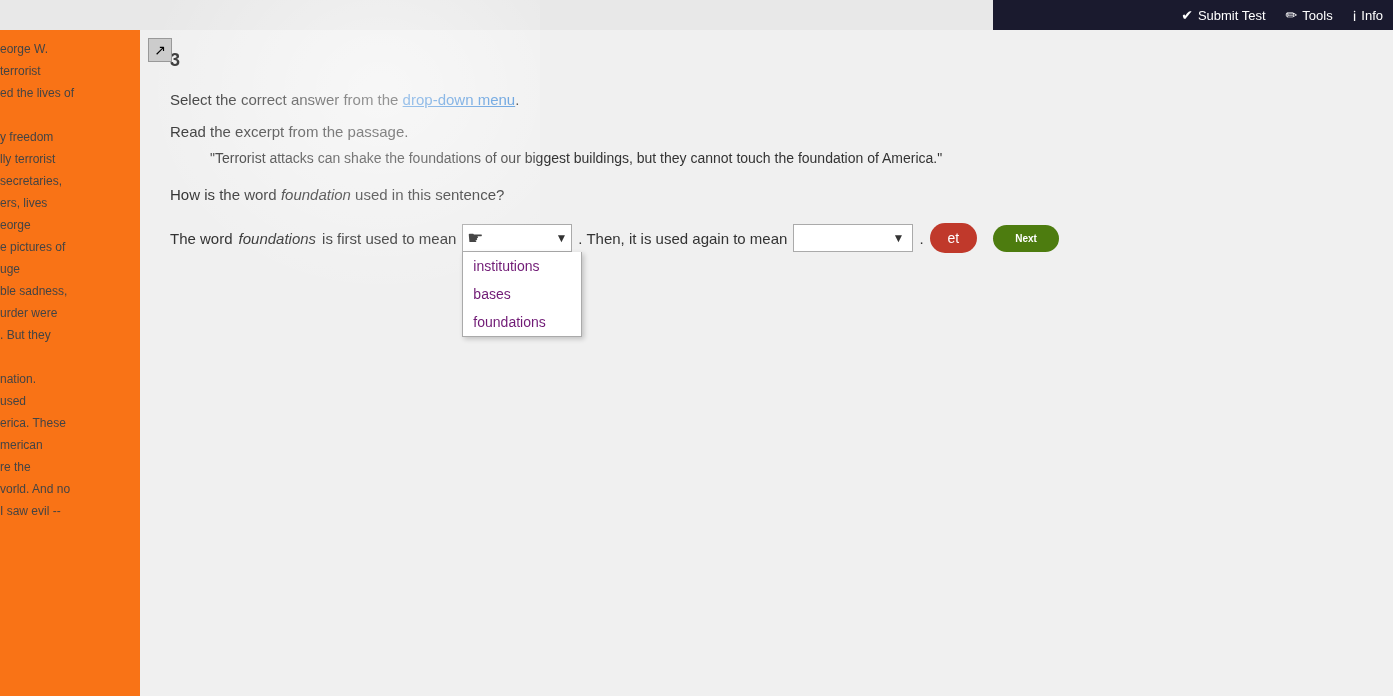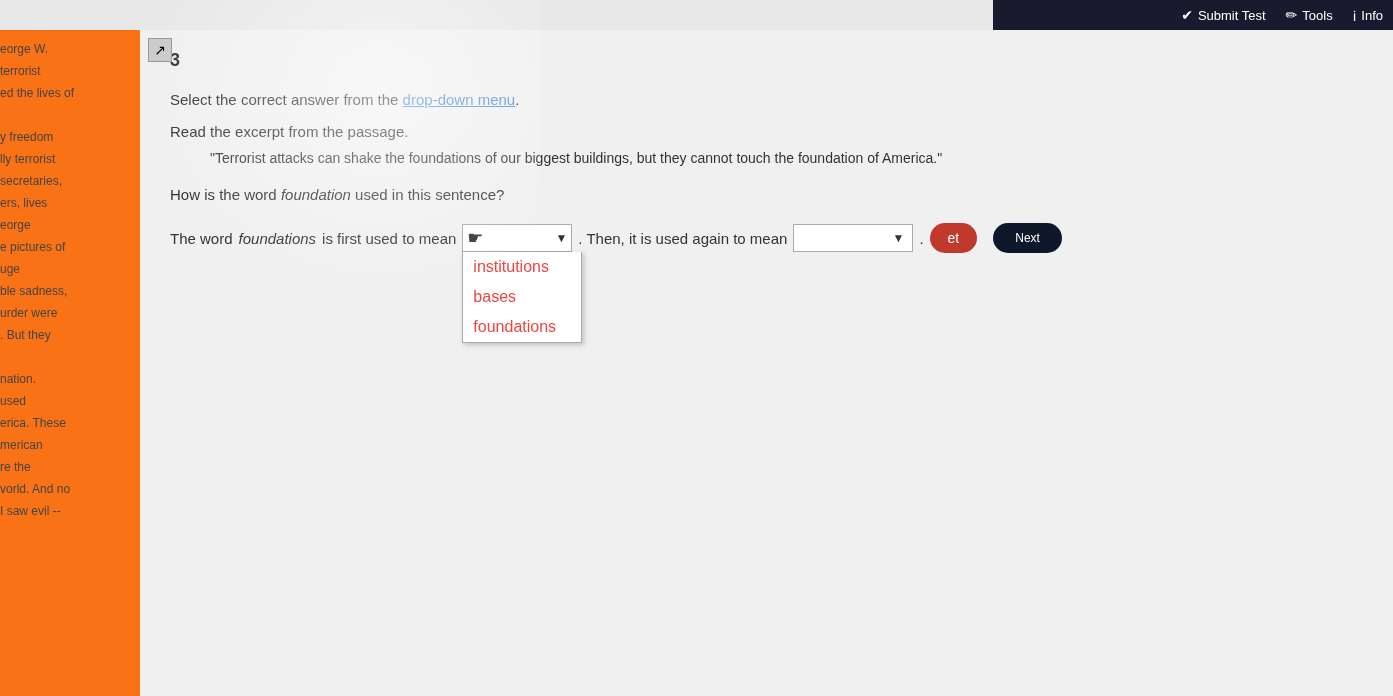--- a/index.html
+++ b/index.html
@@ -139,44 +139,45 @@
       left: 0;
       background: white;
       border: 1px solid #aaa;
       border-top: none;
       z-index: 200;
       min-width: 120px;
       box-shadow: 2px 2px 5px rgba(0,0,0,0.2);
     }
     .dropdown-open .option {
       padding: 6px 10px;
-      font-size: 16px;
-      cursor: pointer;
-      color: #ef4444;
+      font-size: 14px;
+      cursor: pointer;
+      color: #701a75;
     }
 
     
     .btn-reset {
       background: #c0392b;
       color: white;
       border: none;
       border-radius: 20px;
       padding: 7px 18px;
       font-size: 14px;
       cursor: pointer;
     }
     .btn-next {
-      background: #0f172a;
+      background: #4d7c0f;
       color: white;
       border: none;
       border-radius: 20px;
       padding: 8px 22px;
-      font-size: 12px;
+      font-size: 10px;
       cursor: pointer;
       margin-left: 10px;
+      font-weight: bold;
     }
 
     
     .glare-overlay {
       position: absolute;
       top: 0;
       left: 140px;
       width: 400px;
       height: 300px;
       background: radial-gradient(ellipse at 60% 30%, rgba(255,255,255,0.5) 0%, transparent 70%);

